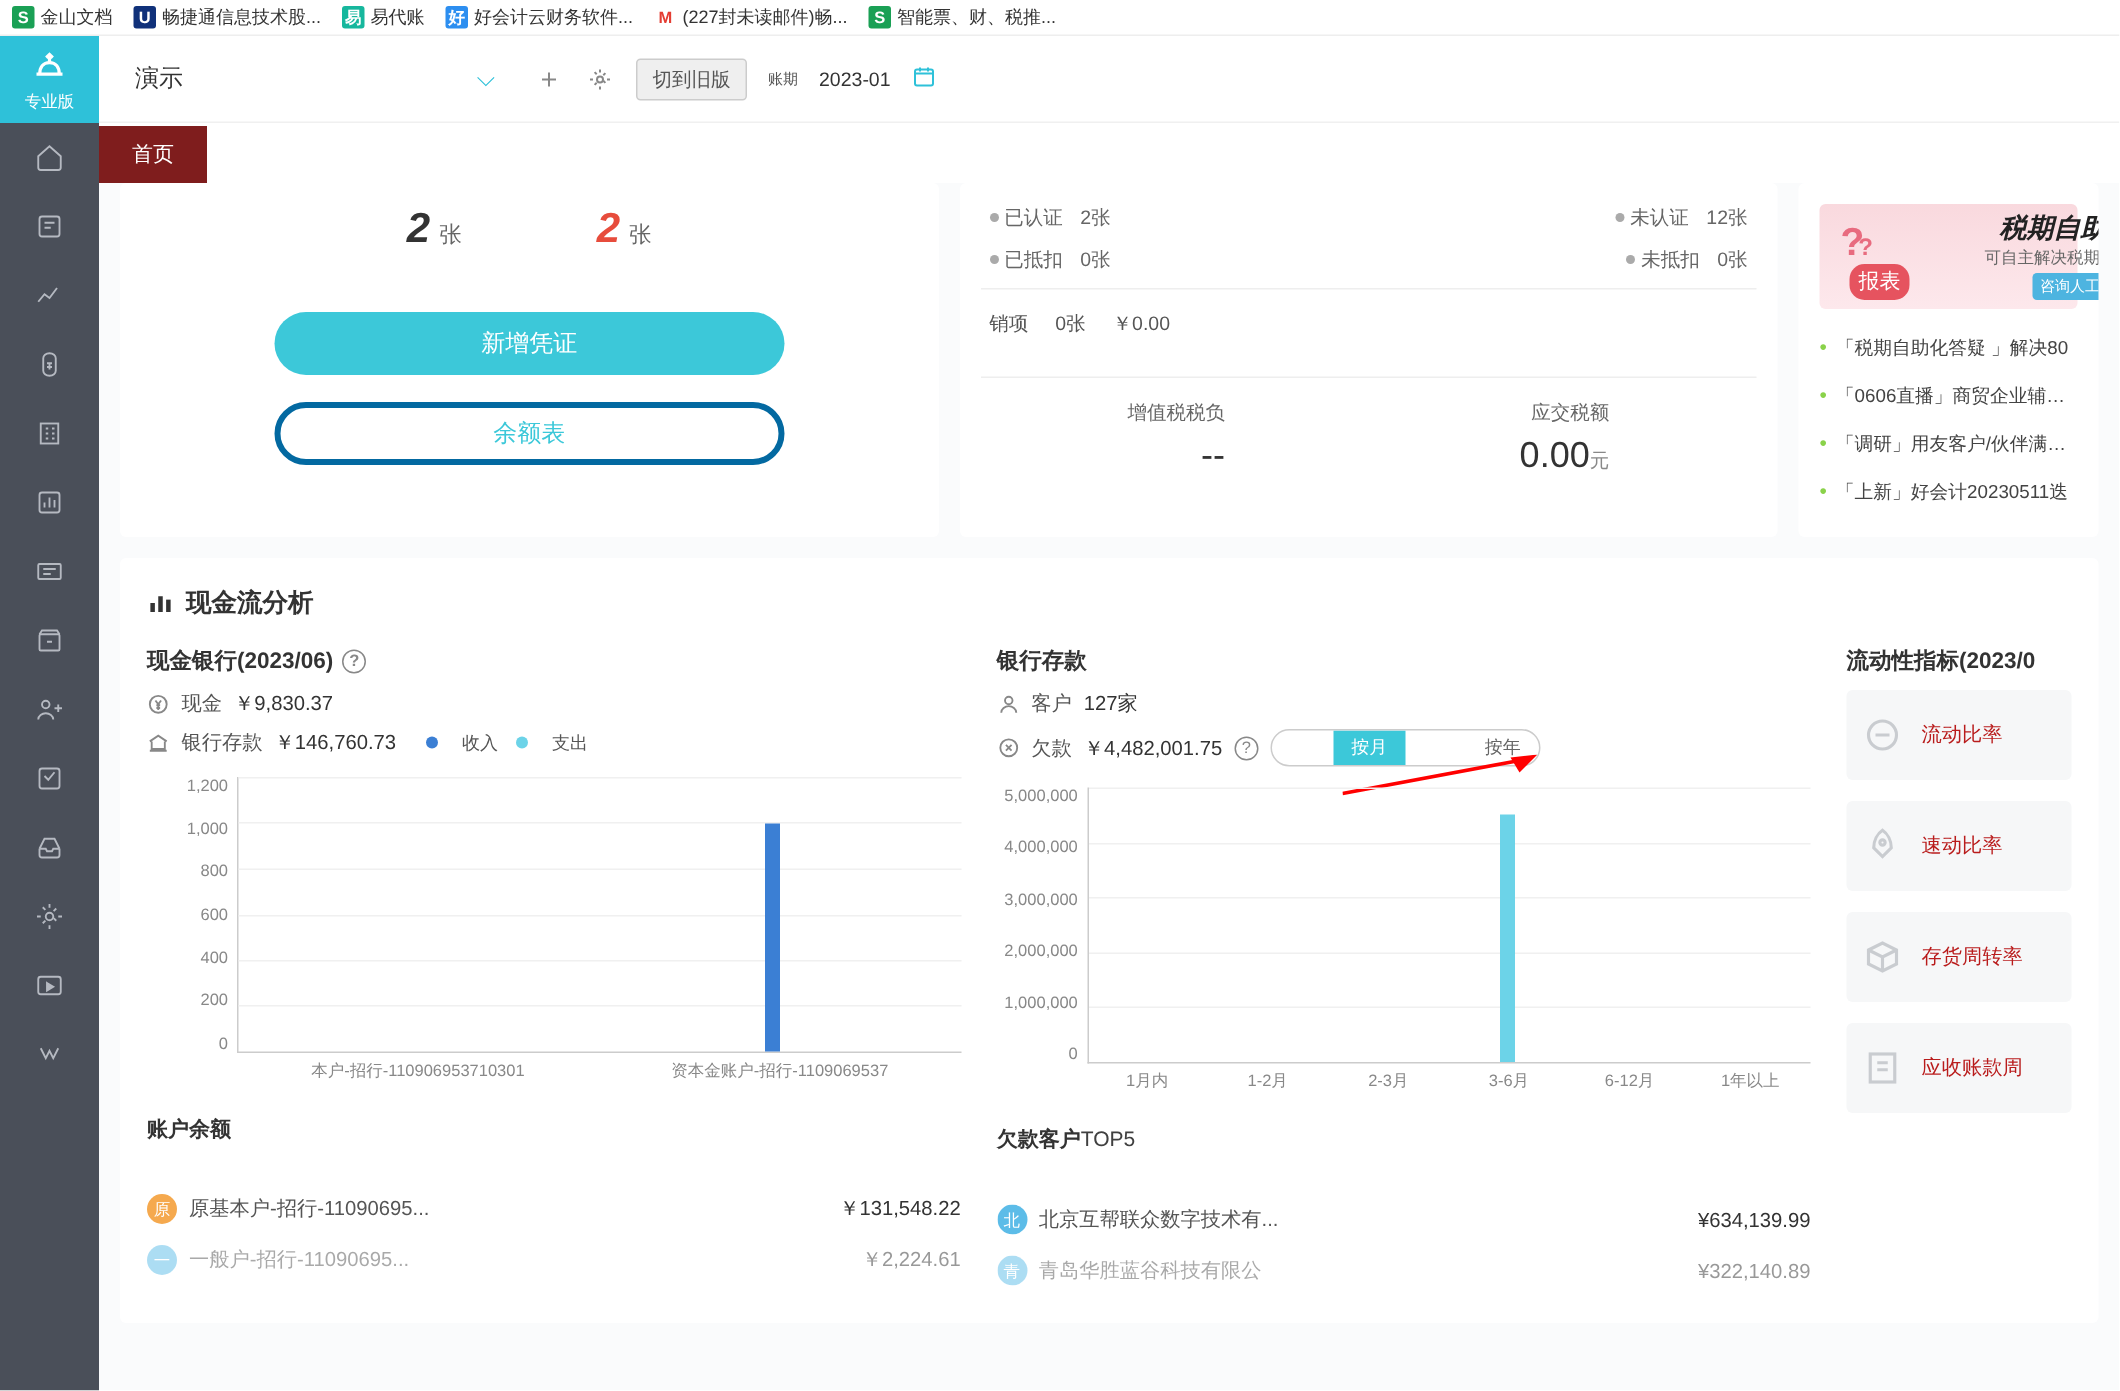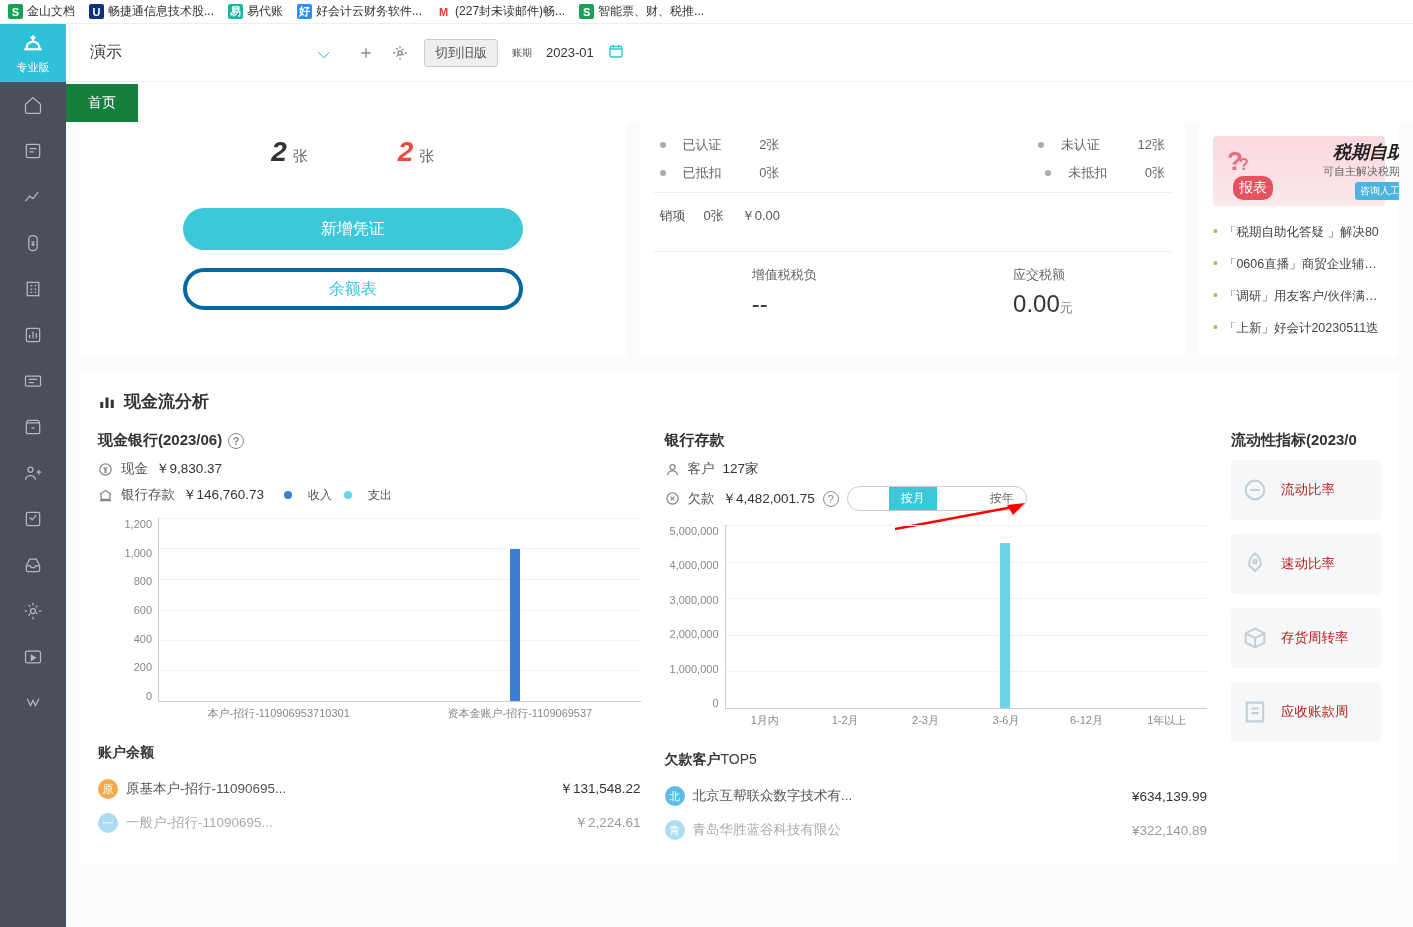--- a/index.html
+++ b/index.html
@@ -23,46 +23,46 @@
 .topbar { height:58px; display:flex; align-items:center; padding:0 14px; border-bottom:1px solid #f0f0f0; gap:14px; }
 .company-select { flex:0 0 262px; height:34px; display:flex; align-items:center; padding:0 10px; color:#333; font-size:16px; position:relative; }
 .company-select .chev { position:absolute; right:12px; color:#2ec1d9; }
 .top-icon { width:20px; height:20px; display:flex; align-items:center; justify-content:center; cursor:pointer; color:#888; }
 .old-btn { border:1px solid #ccc; border-radius:3px; padding:4px 10px; font-size:13px; color:#555; cursor:pointer; }
 .period-lbl { font-size:10px; color:#555; }
 .period-val { font-size:13px; color:#333; }
 .cal-icon { color:#2ec1d9; }
 
 .tabbar { height:40px; display:flex; align-items:flex-end; }
-.tab { padding:10px 22px; font-size:14px; background:#15803d; color:#fff;font-family:Liberation Mono, monospace; }
+.tab { padding:10px 22px; font-size:14px; background:#7f1d1d; color:#fff;font-family:Liberation Mono, monospace; }
 
 .content { flex:1; overflow:auto; background:#fafbfc; position:relative; }
 
 .cards-row { display:flex; gap:14px; padding:0 14px 14px 14px; }
 .card { background:#fff; border-radius:4px; flex:1; padding:14px; }
 
 .voucher-card { display:flex; flex-direction:column; align-items:center; justify-content:flex-start; position:relative; min-height:220px; }
 .voucher-top { display:flex; gap:90px; margin-bottom:40px; }
 .vnum { font-size:28px; font-weight:bold; }
 .vnum.red { color:#e74c3c; font-style:italic; }
 .vnum.dark { color:#333; font-style:italic;}
 .vunit { font-size:15px; color:#666; margin-left:6px; }
 .big-btn { width:340px; height:42px; border:none; border-radius:22px; font-size:16px; cursor:pointer; margin-bottom:18px; }
 .big-btn.primary { background:#3cc8d9; color:#fff; }
 .big-btn.outline { background:#fff; border:4px solid #0369a1; color:#3cc8d9; }
 
 .tax-card { min-height:220px; }
 .tax-rows { padding:0 6px; }
 .tax-row { display:flex; justify-content:space-between; margin-bottom:10px; color:#666; font-size:13px; }
-.tax-row span { display:flex; align-items:center; gap:17px;text-align:right; }
+.tax-row span { display:flex; align-items:center; gap:4px;text-align:right; }
 .dot { width:6px; height:6px; border-radius:50%; background:#aaa; display:inline-block; }
 .tax-sep { border-top:1px solid #eee; margin:10px 0; }
 .tax-sale { display:flex; gap:18px; color:#555; font-size:13px; padding:4px 6px 16px; }
 .tax-bottom { display:flex; justify-content:space-around; margin-top:14px; }
-.tax-col { text-align:left; }
+.tax-col { text-align:right; }
 .tax-col-lbl { font-size:13px; color:#666; margin-bottom:6px; }
 .tax-col-val { font-size:24px; color:#333; }
 .tax-col-unit { font-size:13px; color:#888; }
 
 .news-card { min-width:190px; flex:0 0 200px; position:relative; overflow:hidden; }
 .news-banner { height:70px; background:linear-gradient(180deg,#f9d9de,#fde8ec); border-radius:4px; margin-bottom:10px; position:relative; }
 .news-banner .q { position:absolute; left:14px; top:10px; color:#e86b7f; font-size:26px; font-weight:bold; }
 .news-banner .title { position:absolute; right:-20px; top:4px; font-size:18px; font-weight:bold; color:#222; font-style:italic; }
 .news-banner .sub { position:absolute; right:-40px; top:28px; font-size:11px; color:#666; }
 .news-banner .badge { position:absolute; left:20px; bottom:6px; background:#e6535f; color:#fff; font-size:14px; padding:3px 6px; border-radius:10px; }
@@ -95,21 +95,21 @@
 .chart { position:relative; height:210px; margin-top:14px; }
 .y-axis { position:absolute; left:0; top:0; bottom:26px; width:60px; display:flex; flex-direction:column; justify-content:space-between; text-align:right; font-size:11px; color:#888; padding-right:6px; }
 .plot { position:absolute; left:60px; right:0; top:0; bottom:26px; border-left:1px solid #ccc; border-bottom:1px solid #ccc; }
 .grid-line { position:absolute; left:0; right:0; border-top:1px solid #f0f0f0; }
 .bar { position:absolute; bottom:0; width:10px; }
 .bar.blue { background:#3b7fd4; }
 .bar.cyan { background:#6cd3e8; }
 .x-axis { position:absolute; left:60px; right:0; bottom:0; height:22px; display:flex; font-size:11px; color:#888; }
 .x-axis div { flex:1; text-align:center; white-space:nowrap; overflow:hidden; }
 
-.sub-title { font-size:14px; font-weight:600; margin-top:16px; margin-bottom:10px; }
+.sub-title { font-size:14px; font-weight:600; margin-top:16px; margin-bottom:27px; }
 .sub-title .top5 { color:#404040; font-weight:normal; }
 .account-row { display:flex; justify-content:space-between; align-items:center; padding:7px 0; font-size:13.5px; }
 .account-row .name { display:flex; align-items:center; gap:8px; color:#555; max-width:260px; white-space:nowrap; overflow:hidden; text-overflow:ellipsis; }
 .badge-circ { width:20px; height:20px; border-radius:50%; display:inline-flex; align-items:center; justify-content:center; font-size:11px; color:#fff; flex-shrink:0; }
 .bc-orange { background:#f5a94e; }
 .bc-blue { background:#5cbce8; }
 .account-row .val { color:#333; }
 
 .panel3 { flex:0 0 150px; }
 .metric-box { background:#f6f7f8; border-radius:4px; padding:16px 10px; margin-bottom:14px; display:flex; align-items:center; gap:12px; }

